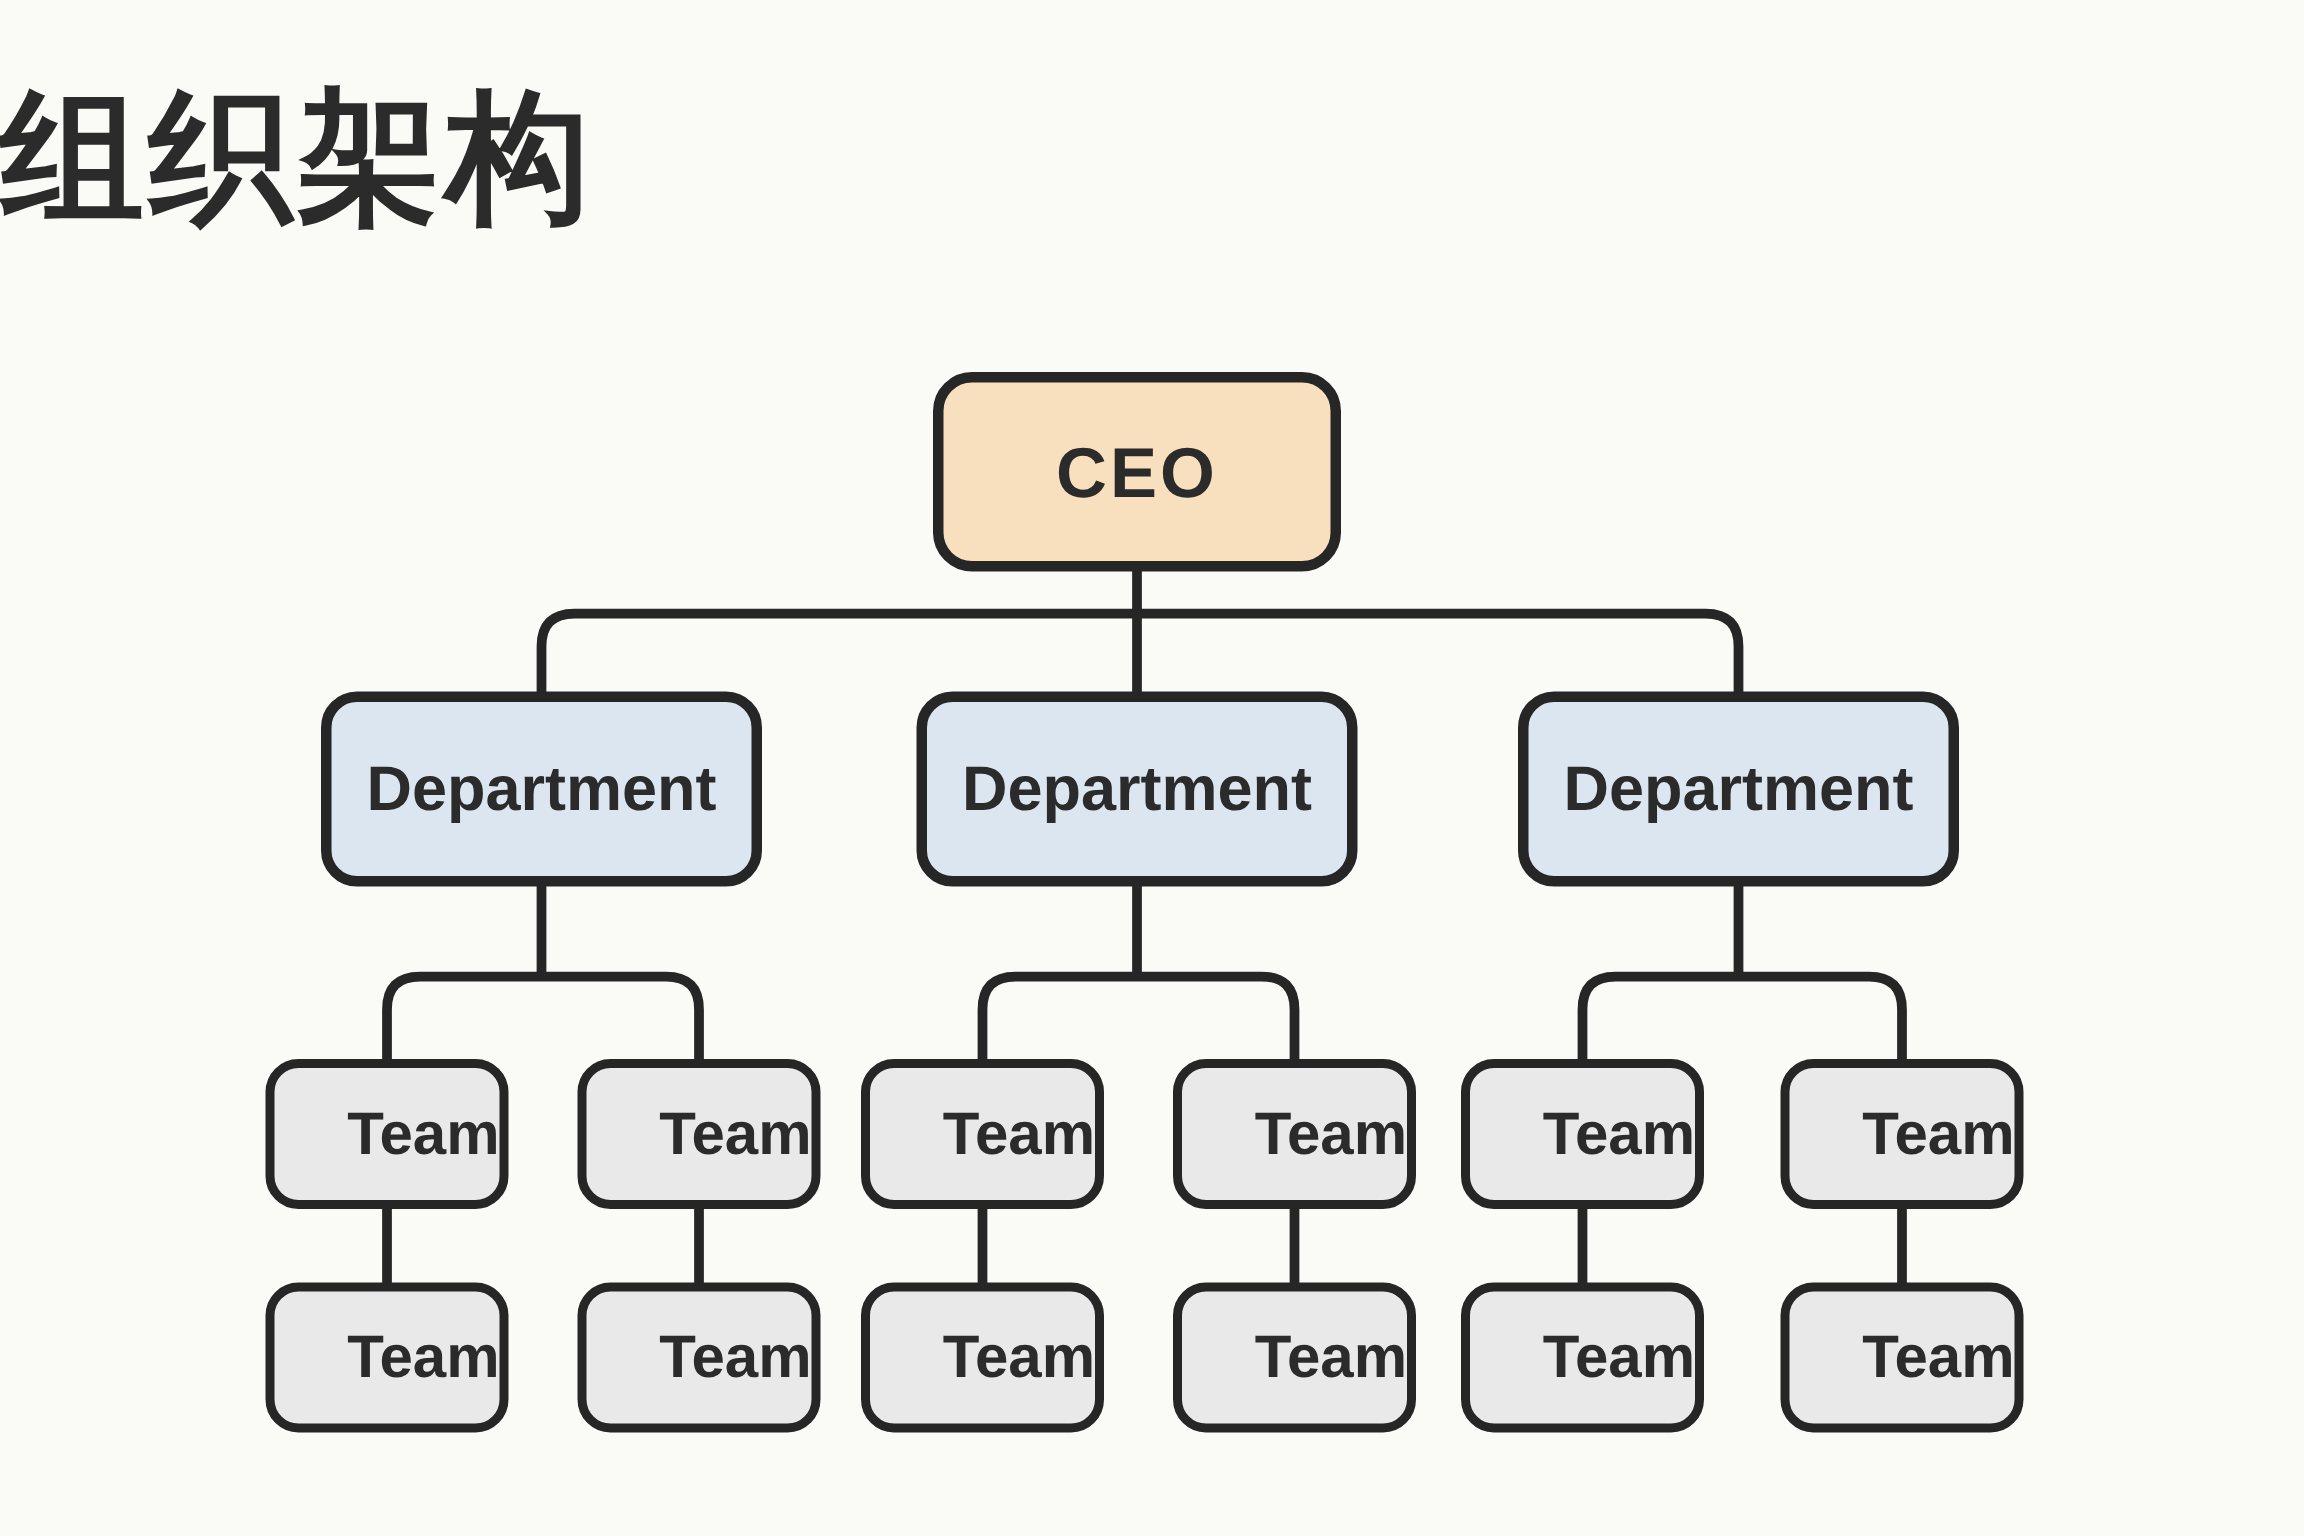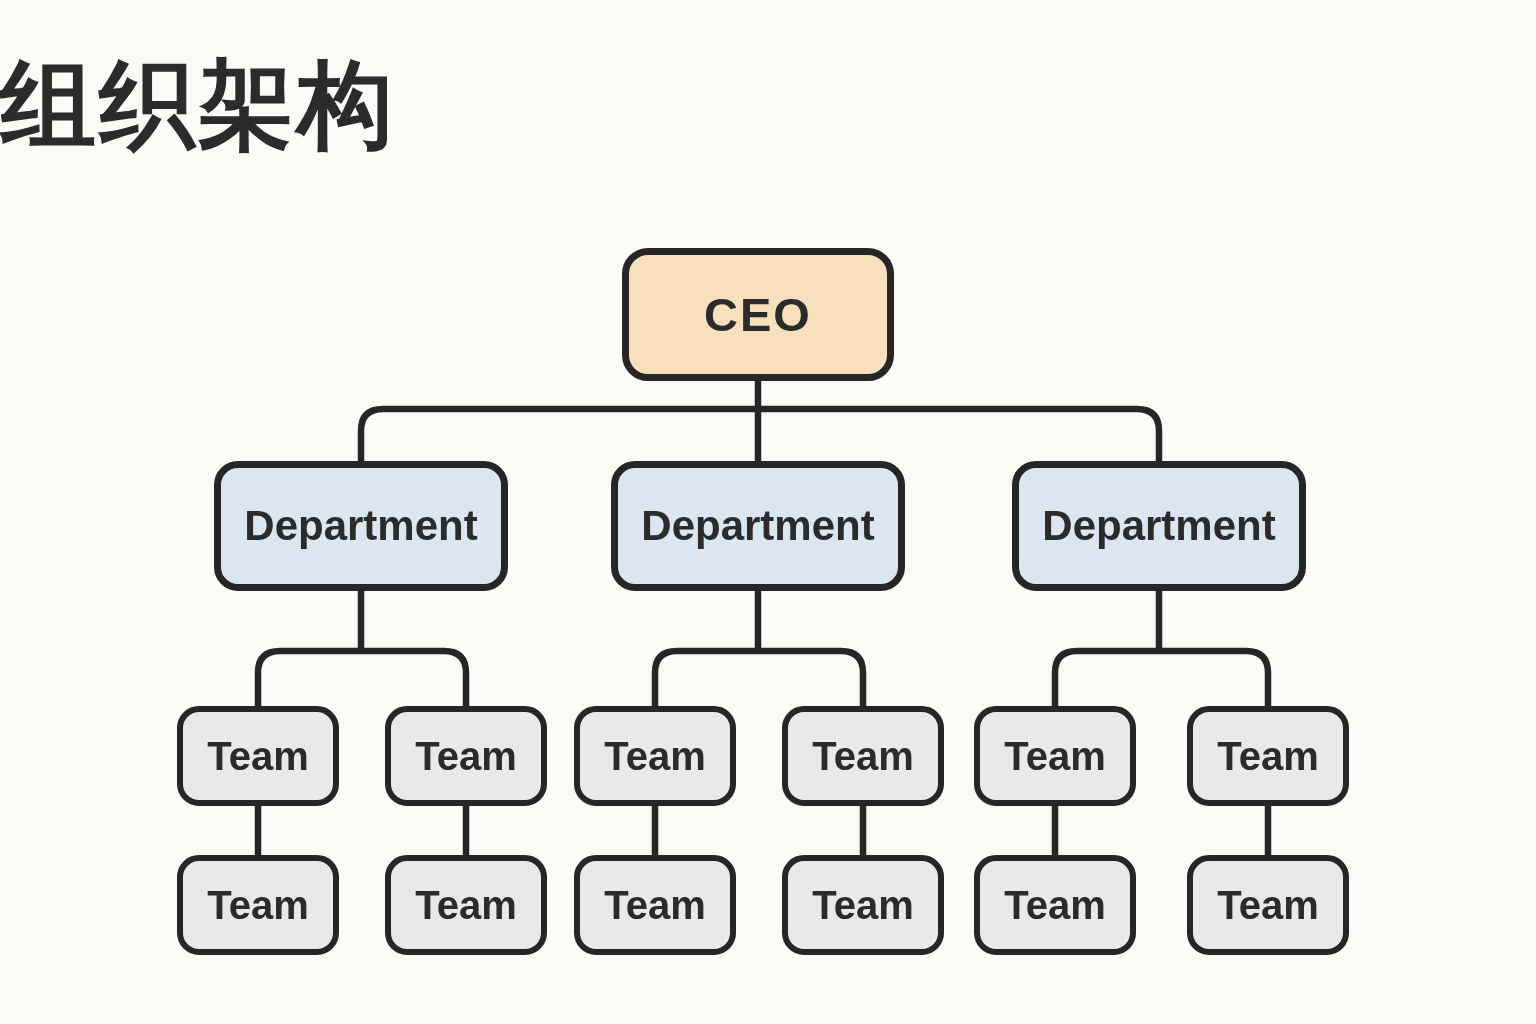--- a/index.html
+++ b/index.html
@@ -66,20 +66,21 @@
   }
   .dept-1 { left: 214px; }
   .dept-2 { left: 611px; }
   .dept-3 { left: 1012px; }
   .node-team {
     width: 162px; height: 100px;
     background: var(--team-fill);
     border-width: 6px;
     border-radius: 22px;
     font-size: 40px;
+    justify-content: flex-end;
   }
   .row-1 { top: 706px; }
   .row-2 { top: 855px; }
   .col-1 { left: 177px; }
   .col-2 { left: 385px; }
   .col-3 { left: 574px; }
   .col-4 { left: 782px; }
   .col-5 { left: 974px; }
   .col-6 { left: 1187px; }
   .node-label { pointer-events: none; }

